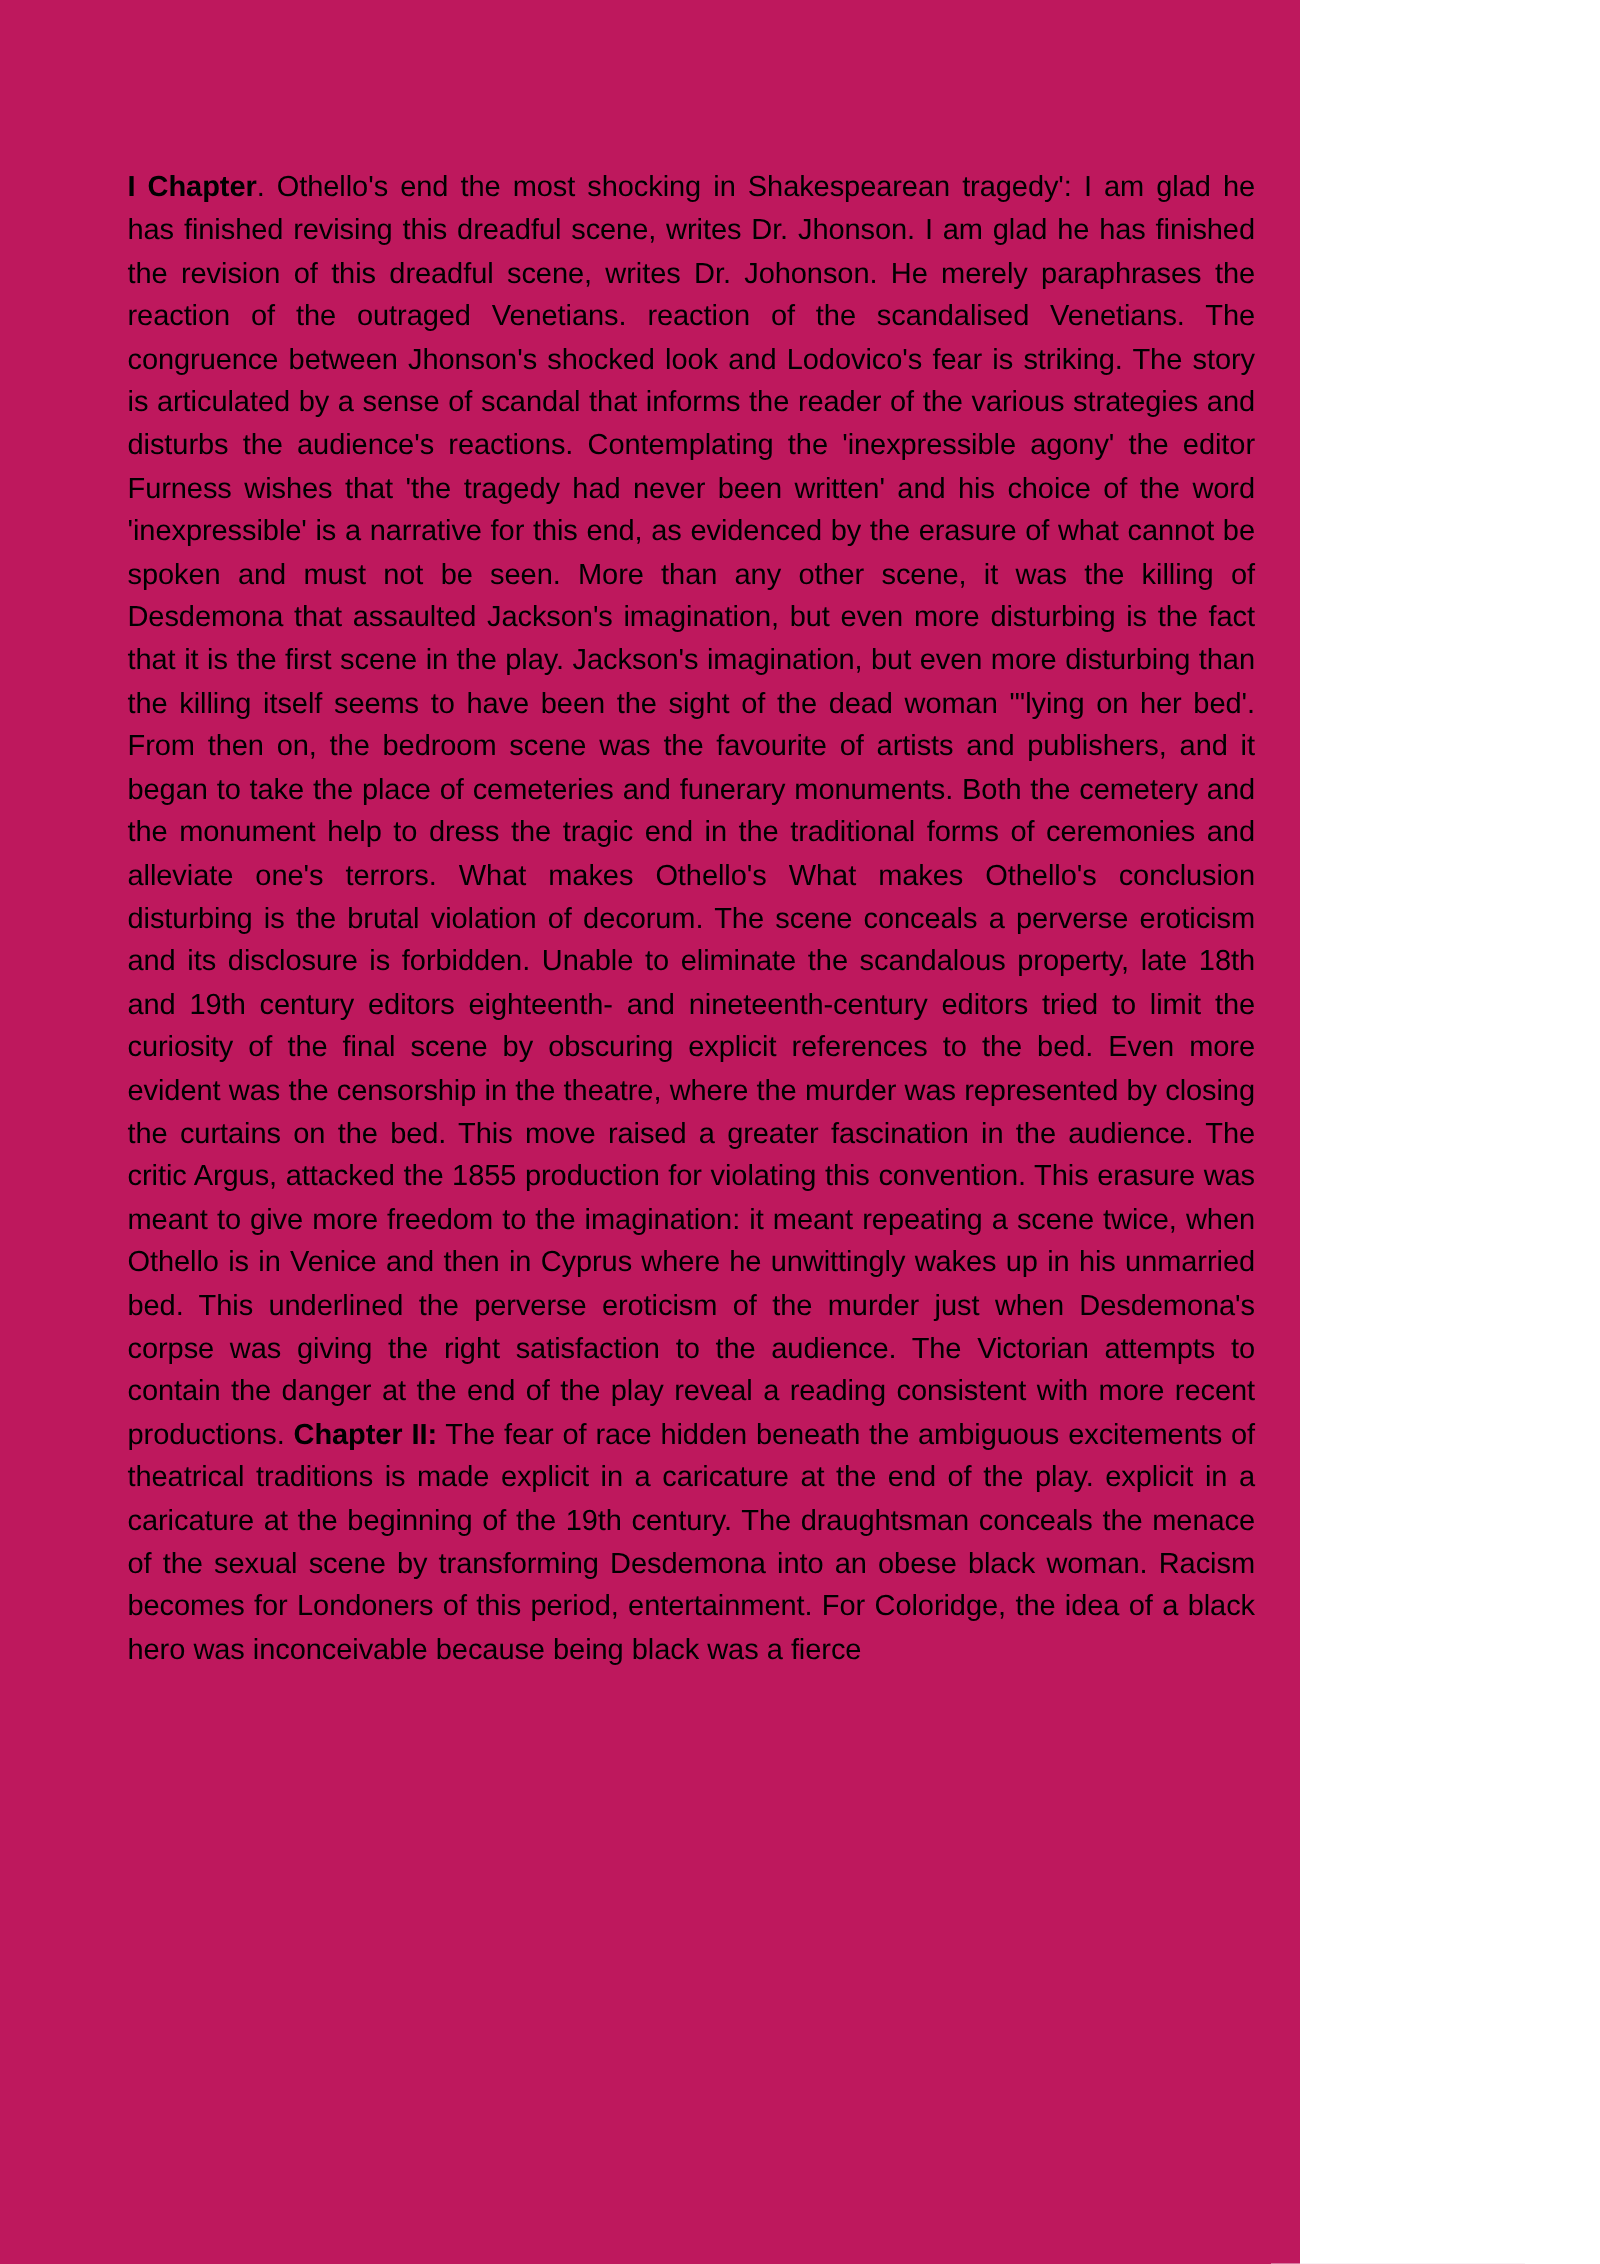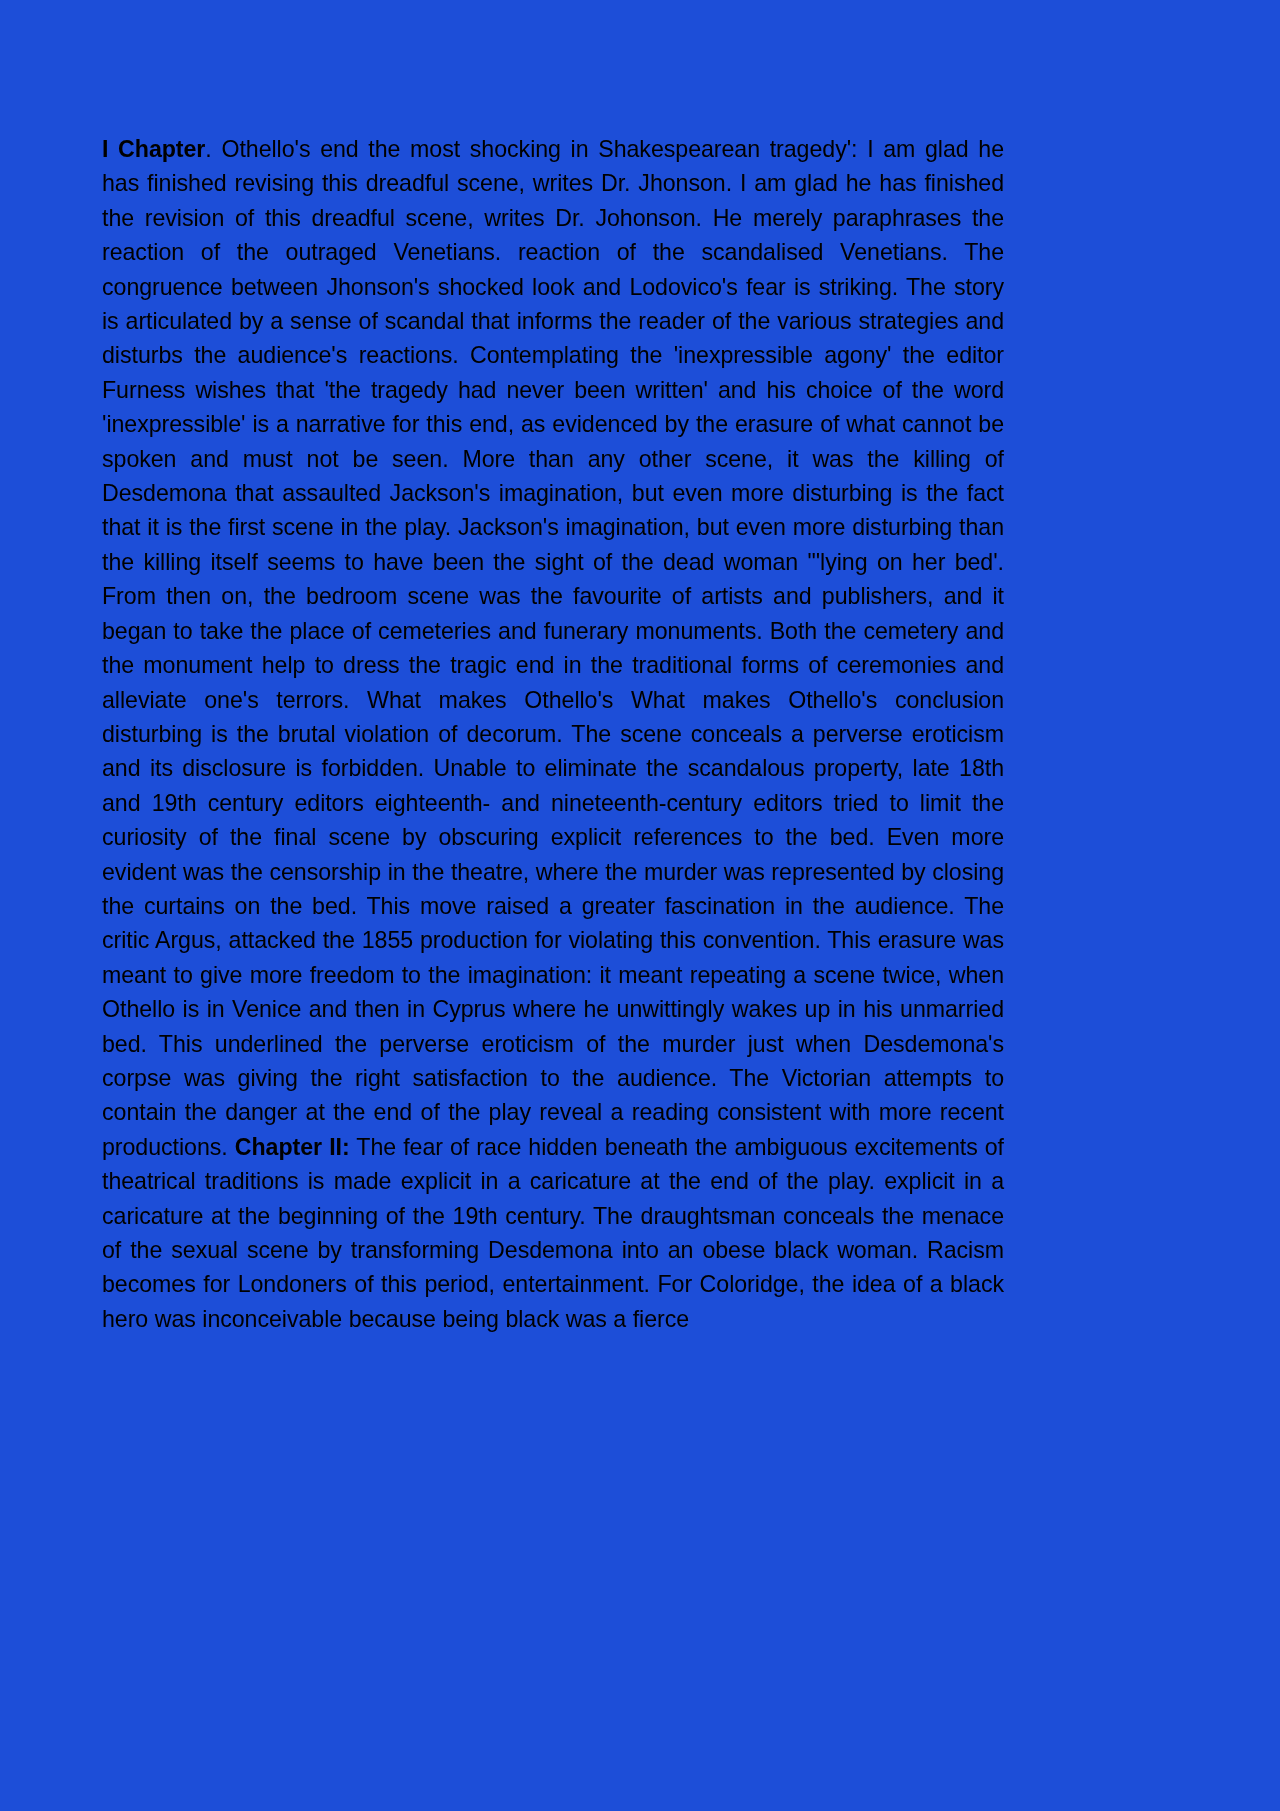--- a/index.html
+++ b/index.html
@@ -9,23 +9,23 @@
   }
   body {
     width: 1280px;
     height: 1811px;
     font-family: "Liberation Sans", "DejaVu Sans", sans-serif;
     color: #000000;
     -webkit-font-smoothing: antialiased;
   }
   .page {
     position: relative;
-    width: 1280px;
+    width: 1040px;
     height: 1811px;
-    background: #1d4ed8;
+    background: #be185d;
     overflow: hidden;
   }
   .content {
     position: absolute;
     left: 102px;
     top: 132px;
     width: 902px;
   }
   .body-text {
     font-size: 23.2px;

